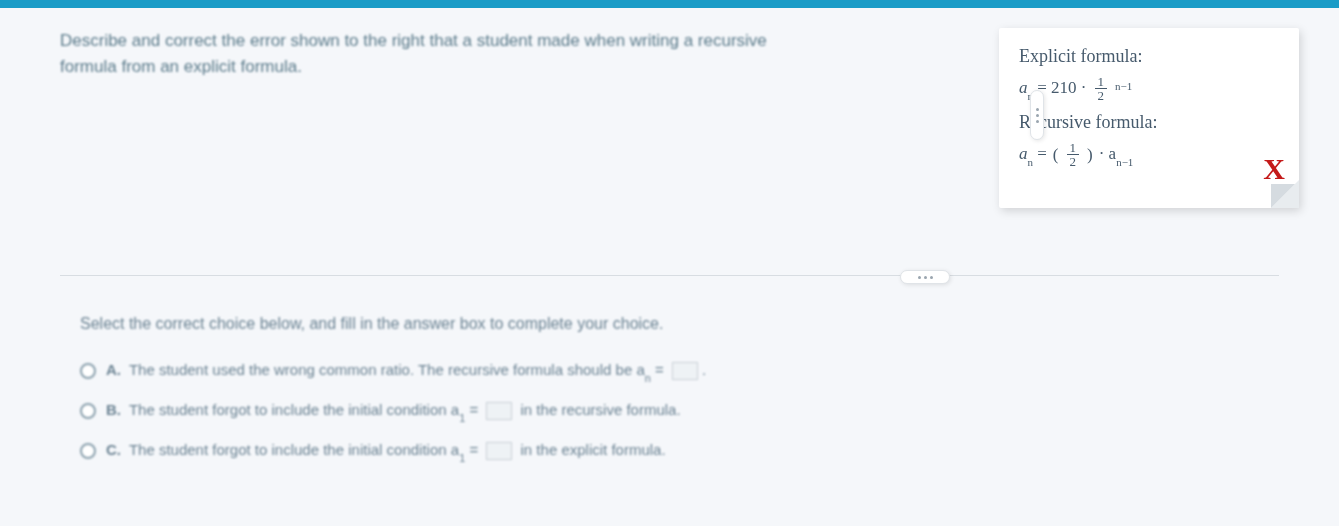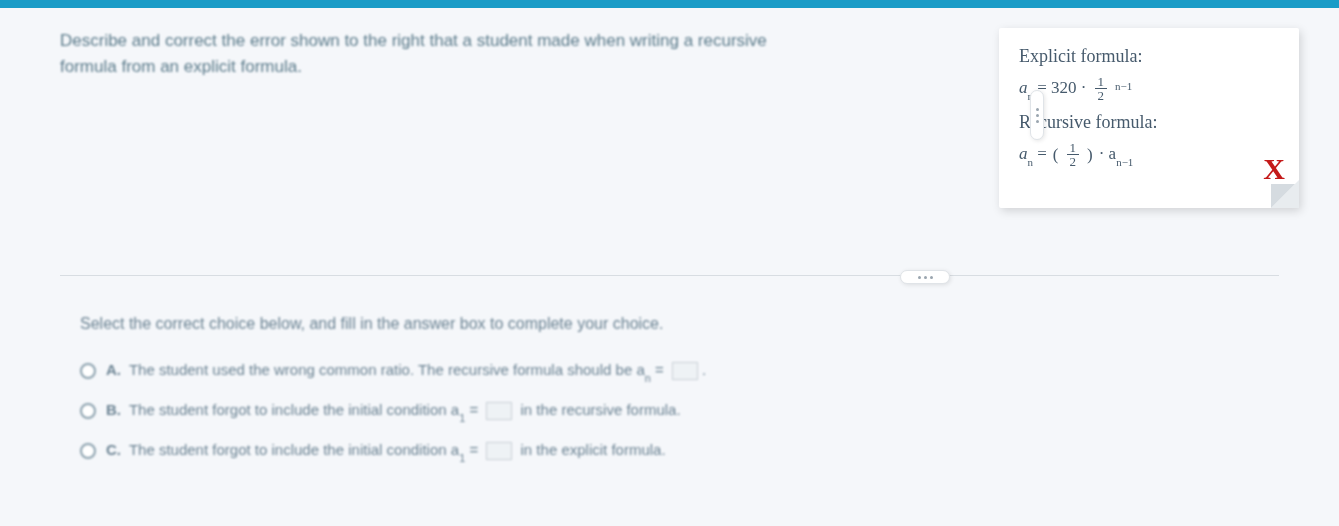--- a/index.html
+++ b/index.html
@@ -202,21 +202,21 @@
       <span>Describe and correct the error shown to the right that a student made when writing a recursive</span><br>
       <span>formula from an explicit formula.</span>
     </div>
   </div>
 
   <div class="right-col">
     <div class="formula-card">
       <div class="formula-title">Explicit formula:</div>
       <div class="formula-line">
         <span>
-          <span class="ital">a</span><span class="sub">n</span><span> = 320 · </span>
+          <span class="ital">a</span><span class="sub">n</span><span> = 210 · </span>
         </span>
         <span class="frac">
           <span class="num">1</span>
           <span class="den">2</span>
         </span>
         <span class="sup">n−1</span>
       </div>
 
       <div class="formula-title">Recursive formula:</div>
       <div class="formula-line recursive">

